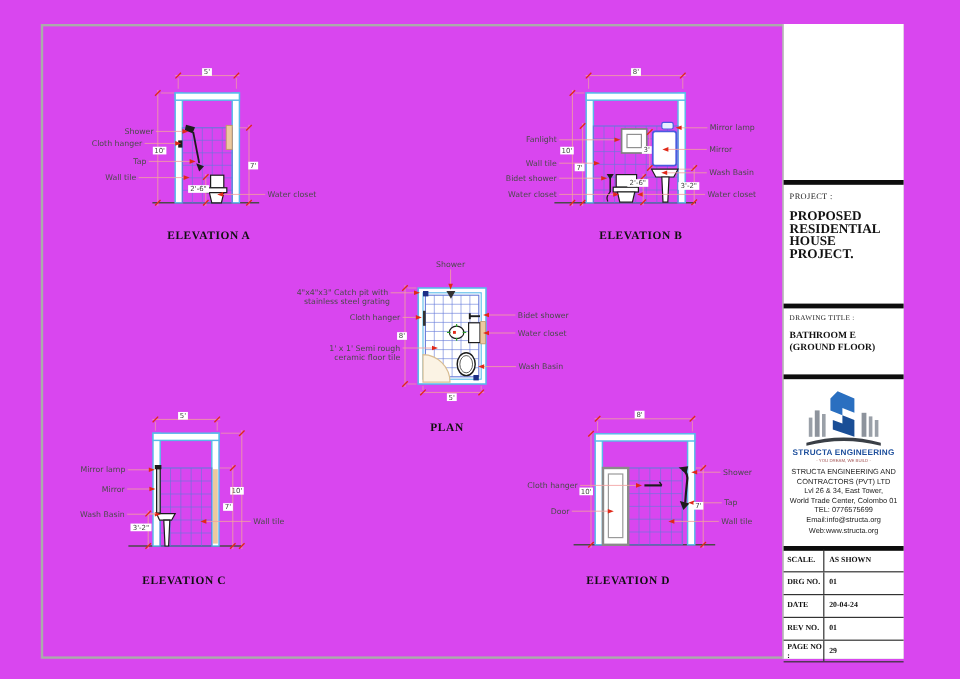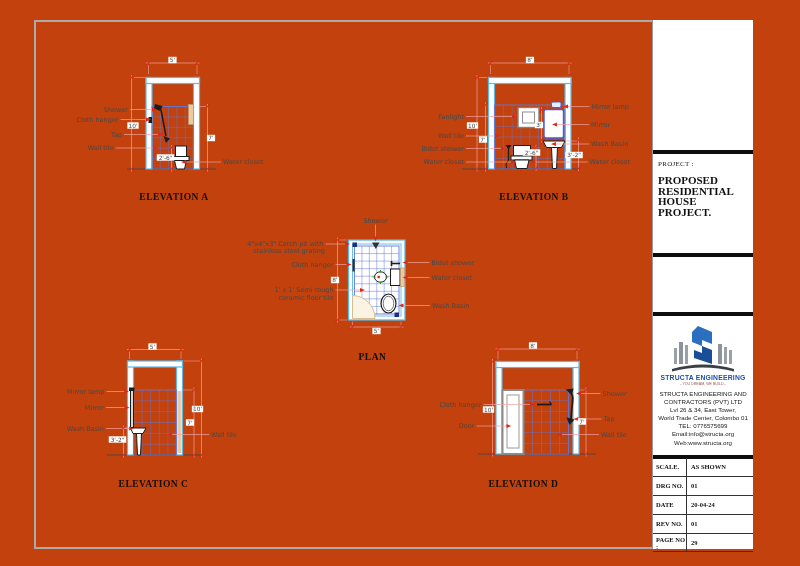--- a/index.html
+++ b/index.html
@@ -1,16 +1,16 @@
 <!DOCTYPE html>
 <html><head>
 <meta charset="utf-8">
 <style>
   html,body{margin:0;padding:0;background:#fff;}
-  #page{position:relative;width:800px;height:566px;background:#c2410c;overflow:hidden;font-family:"Liberation Sans",sans-serif;}
+  #page{position:relative;width:800px;height:566px;background:#d946ef;overflow:hidden;font-family:"Liberation Sans",sans-serif;}
   .sheet-border{position:absolute;left:34px;top:20px;width:719px;height:529px;border:2px solid #ababab;box-sizing:border-box;}
   #fig-svg{position:absolute;left:0;top:0;}
   text.lbl{font-family:"DejaVu Sans",sans-serif;font-size:6.5px;fill:#4a4a4a;}
   text.dim{font-family:"DejaVu Sans",sans-serif;font-size:5.8px;fill:#444;text-anchor:middle;}
   text.ttl{font-family:"Liberation Serif",serif;font-size:9.5px;font-weight:bold;fill:#101010;letter-spacing:.5px;text-anchor:middle;}
   
   .tb{position:absolute;left:652px;top:20px;width:101px;height:529px;border-left:1.5px solid #9a9a9a;box-sizing:border-box;font-family:"Liberation Serif",serif;background:#fff;}
   .tb-bar{position:absolute;left:0;width:100%;height:4px;background:#0d0d0d;}
   .bar1{top:130px}.bar2{top:233px}.bar3{top:292px}.bar4{top:435px}
   .tb-sec{position:absolute;left:0;width:100%;box-sizing:border-box;padding:6px 5px;}
@@ -371,20 +371,27 @@
       <text x="523.5" y="487" class="ttl">ELEVATION D</text>
     </svg>
 
   <div class="tb">
     <div class="tb-bar bar1"></div>
     <div class="tb-sec sec-project">
       <div class="tb-label">PROJECT :</div>
       <div class="tb-project-name">PROPOSED RESIDENTIAL HOUSE PROJECT.</div>
     </div>
     <div class="tb-bar bar2"></div>
+    <div class="tb-sec sec-drawing">
+      <div class="tb-label small">DRAWING TITLE :</div>
+      <div class="tb-drawing-name">
+        <span>BATHROOM E</span><br>
+        <span>(GROUND FLOOR)</span>
+      </div>
+    </div>
     <div class="tb-bar bar3"></div>
     <div class="tb-sec sec-logo">
       <svg class="logo-svg" width="72" height="52" viewBox="0 0 70 52">
         <rect x="6" y="26" width="3" height="16" fill="#9aa0a8"></rect>
         <rect x="11" y="20" width="4" height="22" fill="#8d939c"></rect>
         <rect x="17" y="23" width="3" height="19" fill="#9aa0a8"></rect>
         <rect x="50" y="22" width="4" height="20" fill="#8d939c"></rect>
         <rect x="56" y="25" width="3" height="17" fill="#9aa0a8"></rect>
         <rect x="61" y="28" width="3" height="14" fill="#9aa0a8"></rect>
         <path d="M30,4 L44,10 L44,22 L34,18 L34,24 L24,20 L24,10 Z" fill="#2a6fc0"></path>

